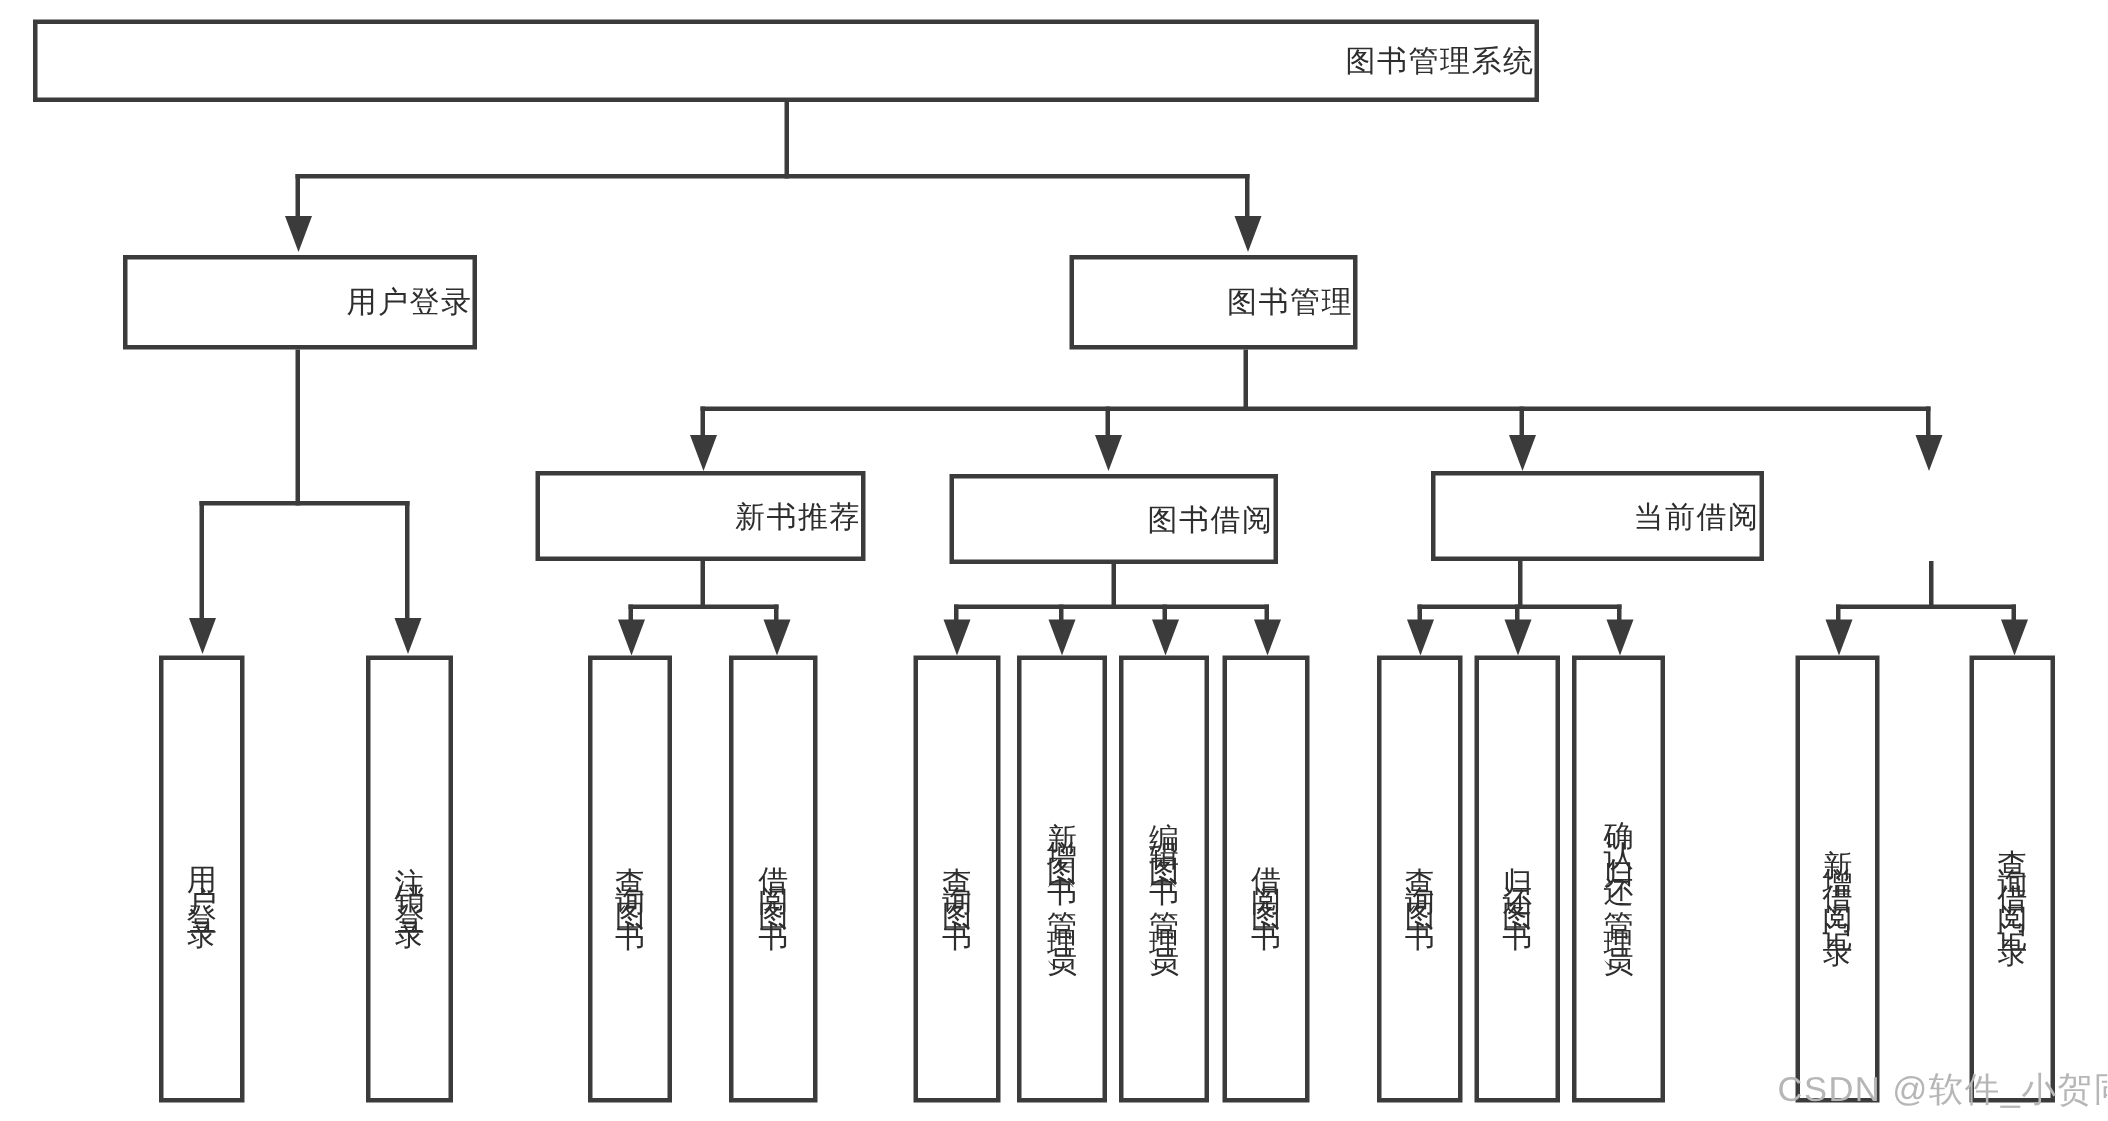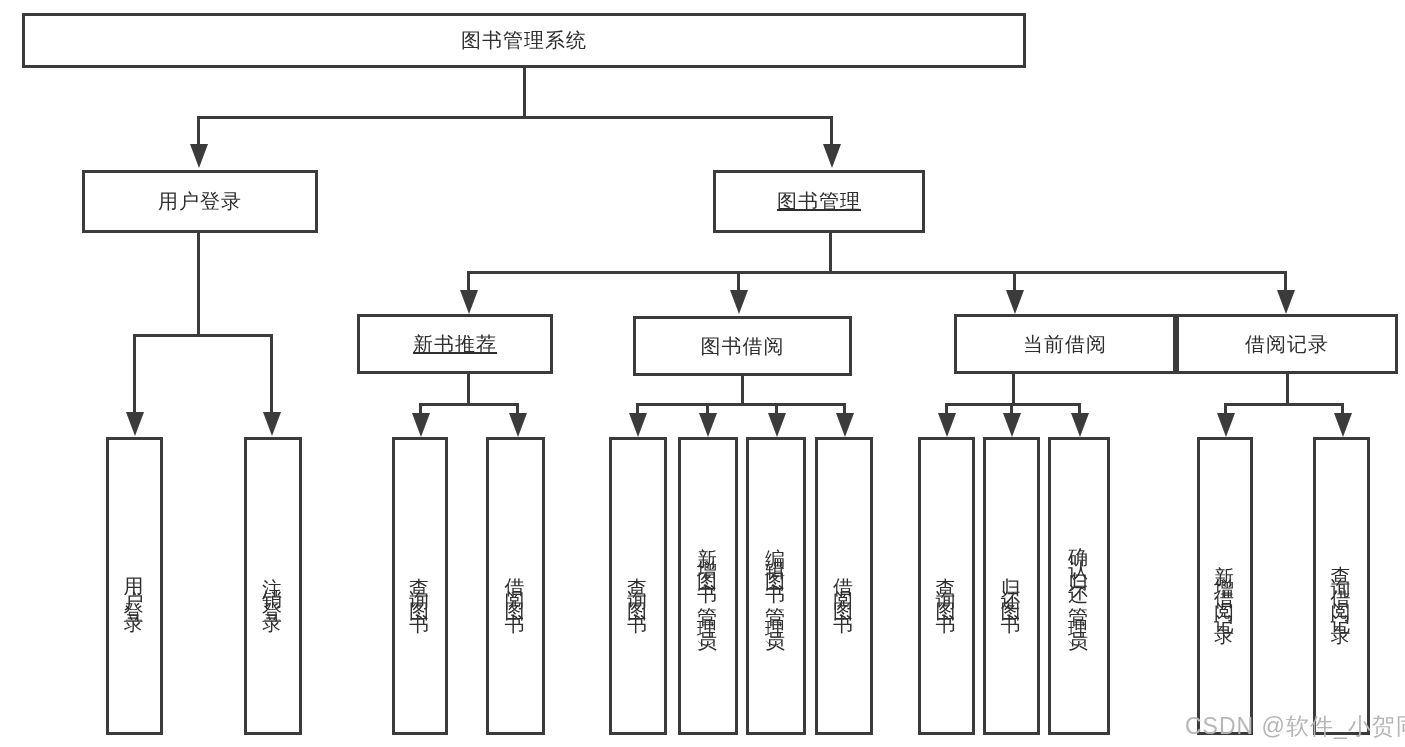--- a/index.html
+++ b/index.html
@@ -3,21 +3,21 @@
 <meta charset="utf-8">
 <style>
   html,body{margin:0;padding:0;background:#ffffff;}
   #canvas{
     position:relative;width:1405px;height:747px;background:#ffffff;overflow:hidden;
     font-family:"Liberation Sans", sans-serif;color:#2b2b2b;
   }
   .box{
     position:absolute;box-sizing:border-box;background:#ffffff;
     border:3px solid #3b3b3b;
-    display:flex;align-items:center;justify-content:center;
+    display:flex;align-items:center;justify-content:flex-end;
     font-size:20px;letter-spacing:1px;color:#2e2e2e;
   }
   .vbox{
     position:absolute;box-sizing:border-box;background:#ffffff;
     border:3px solid #3b3b3b;
     display:flex;align-items:center;justify-content:center;
   }
   .vtext{
     writing-mode:vertical-rl;text-orientation:mixed;
     font-size:20px;letter-spacing:12px;color:#2e2e2e;white-space:nowrap;
@@ -44,21 +44,21 @@
   <div class="vline" style="left:523px;top:68px;width:3px;height:51px;"></div>
   <div class="hline" style="left:197px;top:116px;width:636px;height:3px;"></div>
   <div class="vline" style="left:197px;top:116px;width:3px;height:28px;"></div>
   <div class="arrowhead" style="left:190px;top:144px;"></div>
   <div class="vline" style="left:830px;top:116px;width:3px;height:28px;"></div>
   <div class="arrowhead" style="left:823px;top:144px;"></div>
 
   <div class="box" style="left:82px;top:170px;width:236px;height:63px;">
     <span>用户登录</span>
   </div>
-  <div class="box" style="left:713px;top:170px;width:212px;height:63px;text-decoration:underline;">
+  <div class="box" style="left:713px;top:170px;width:192px;height:63px;">
     <span>图书管理</span>
   </div>
 
   <div class="vline" style="left:197px;top:233px;width:3px;height:104px;"></div>
   <div class="hline" style="left:133px;top:334px;width:140px;height:3px;"></div>
   <div class="vline" style="left:133px;top:334px;width:3px;height:78px;"></div>
   <div class="arrowhead" style="left:126px;top:412px;"></div>
   <div class="vline" style="left:270px;top:334px;width:3px;height:78px;"></div>
   <div class="arrowhead" style="left:263px;top:412px;"></div>
 
@@ -66,31 +66,28 @@
   <div class="hline" style="left:467px;top:271px;width:820px;height:3px;"></div>
   <div class="vline" style="left:467px;top:271px;width:3px;height:20px;"></div>
   <div class="arrowhead" style="left:460px;top:290px;"></div>
   <div class="vline" style="left:737px;top:271px;width:3px;height:20px;"></div>
   <div class="arrowhead" style="left:730px;top:290px;"></div>
   <div class="vline" style="left:1013px;top:271px;width:3px;height:20px;"></div>
   <div class="arrowhead" style="left:1006px;top:290px;"></div>
   <div class="vline" style="left:1284px;top:271px;width:3px;height:20px;"></div>
   <div class="arrowhead" style="left:1277px;top:290px;"></div>
 
-  <div class="box" style="left:357px;top:314px;width:196px;height:60px;text-decoration:underline;">
+  <div class="box" style="left:357px;top:314px;width:220px;height:60px;">
     <span>新书推荐</span>
   </div>
   <div class="box" style="left:633px;top:316px;width:219px;height:60px;">
     <span>图书借阅</span>
   </div>
   <div class="box" style="left:954px;top:314px;width:222px;height:60px;">
     <span>当前借阅</span>
-  </div>
-  <div class="box" style="left:1176px;top:314px;width:222px;height:60px;">
-    <span>借阅记录</span>
   </div>
 
   <div class="vline" style="left:467px;top:374px;width:3px;height:32px;"></div>
   <div class="hline" style="left:419px;top:403px;width:100px;height:3px;"></div>
   <div class="vline" style="left:419px;top:403px;width:3px;height:12px;"></div>
   <div class="arrowhead" style="left:412px;top:413px;"></div>
   <div class="vline" style="left:516px;top:403px;width:3px;height:12px;"></div>
   <div class="arrowhead" style="left:509px;top:413px;"></div>
 
   <div class="vline" style="left:741px;top:374px;width:3px;height:32px;"></div>

